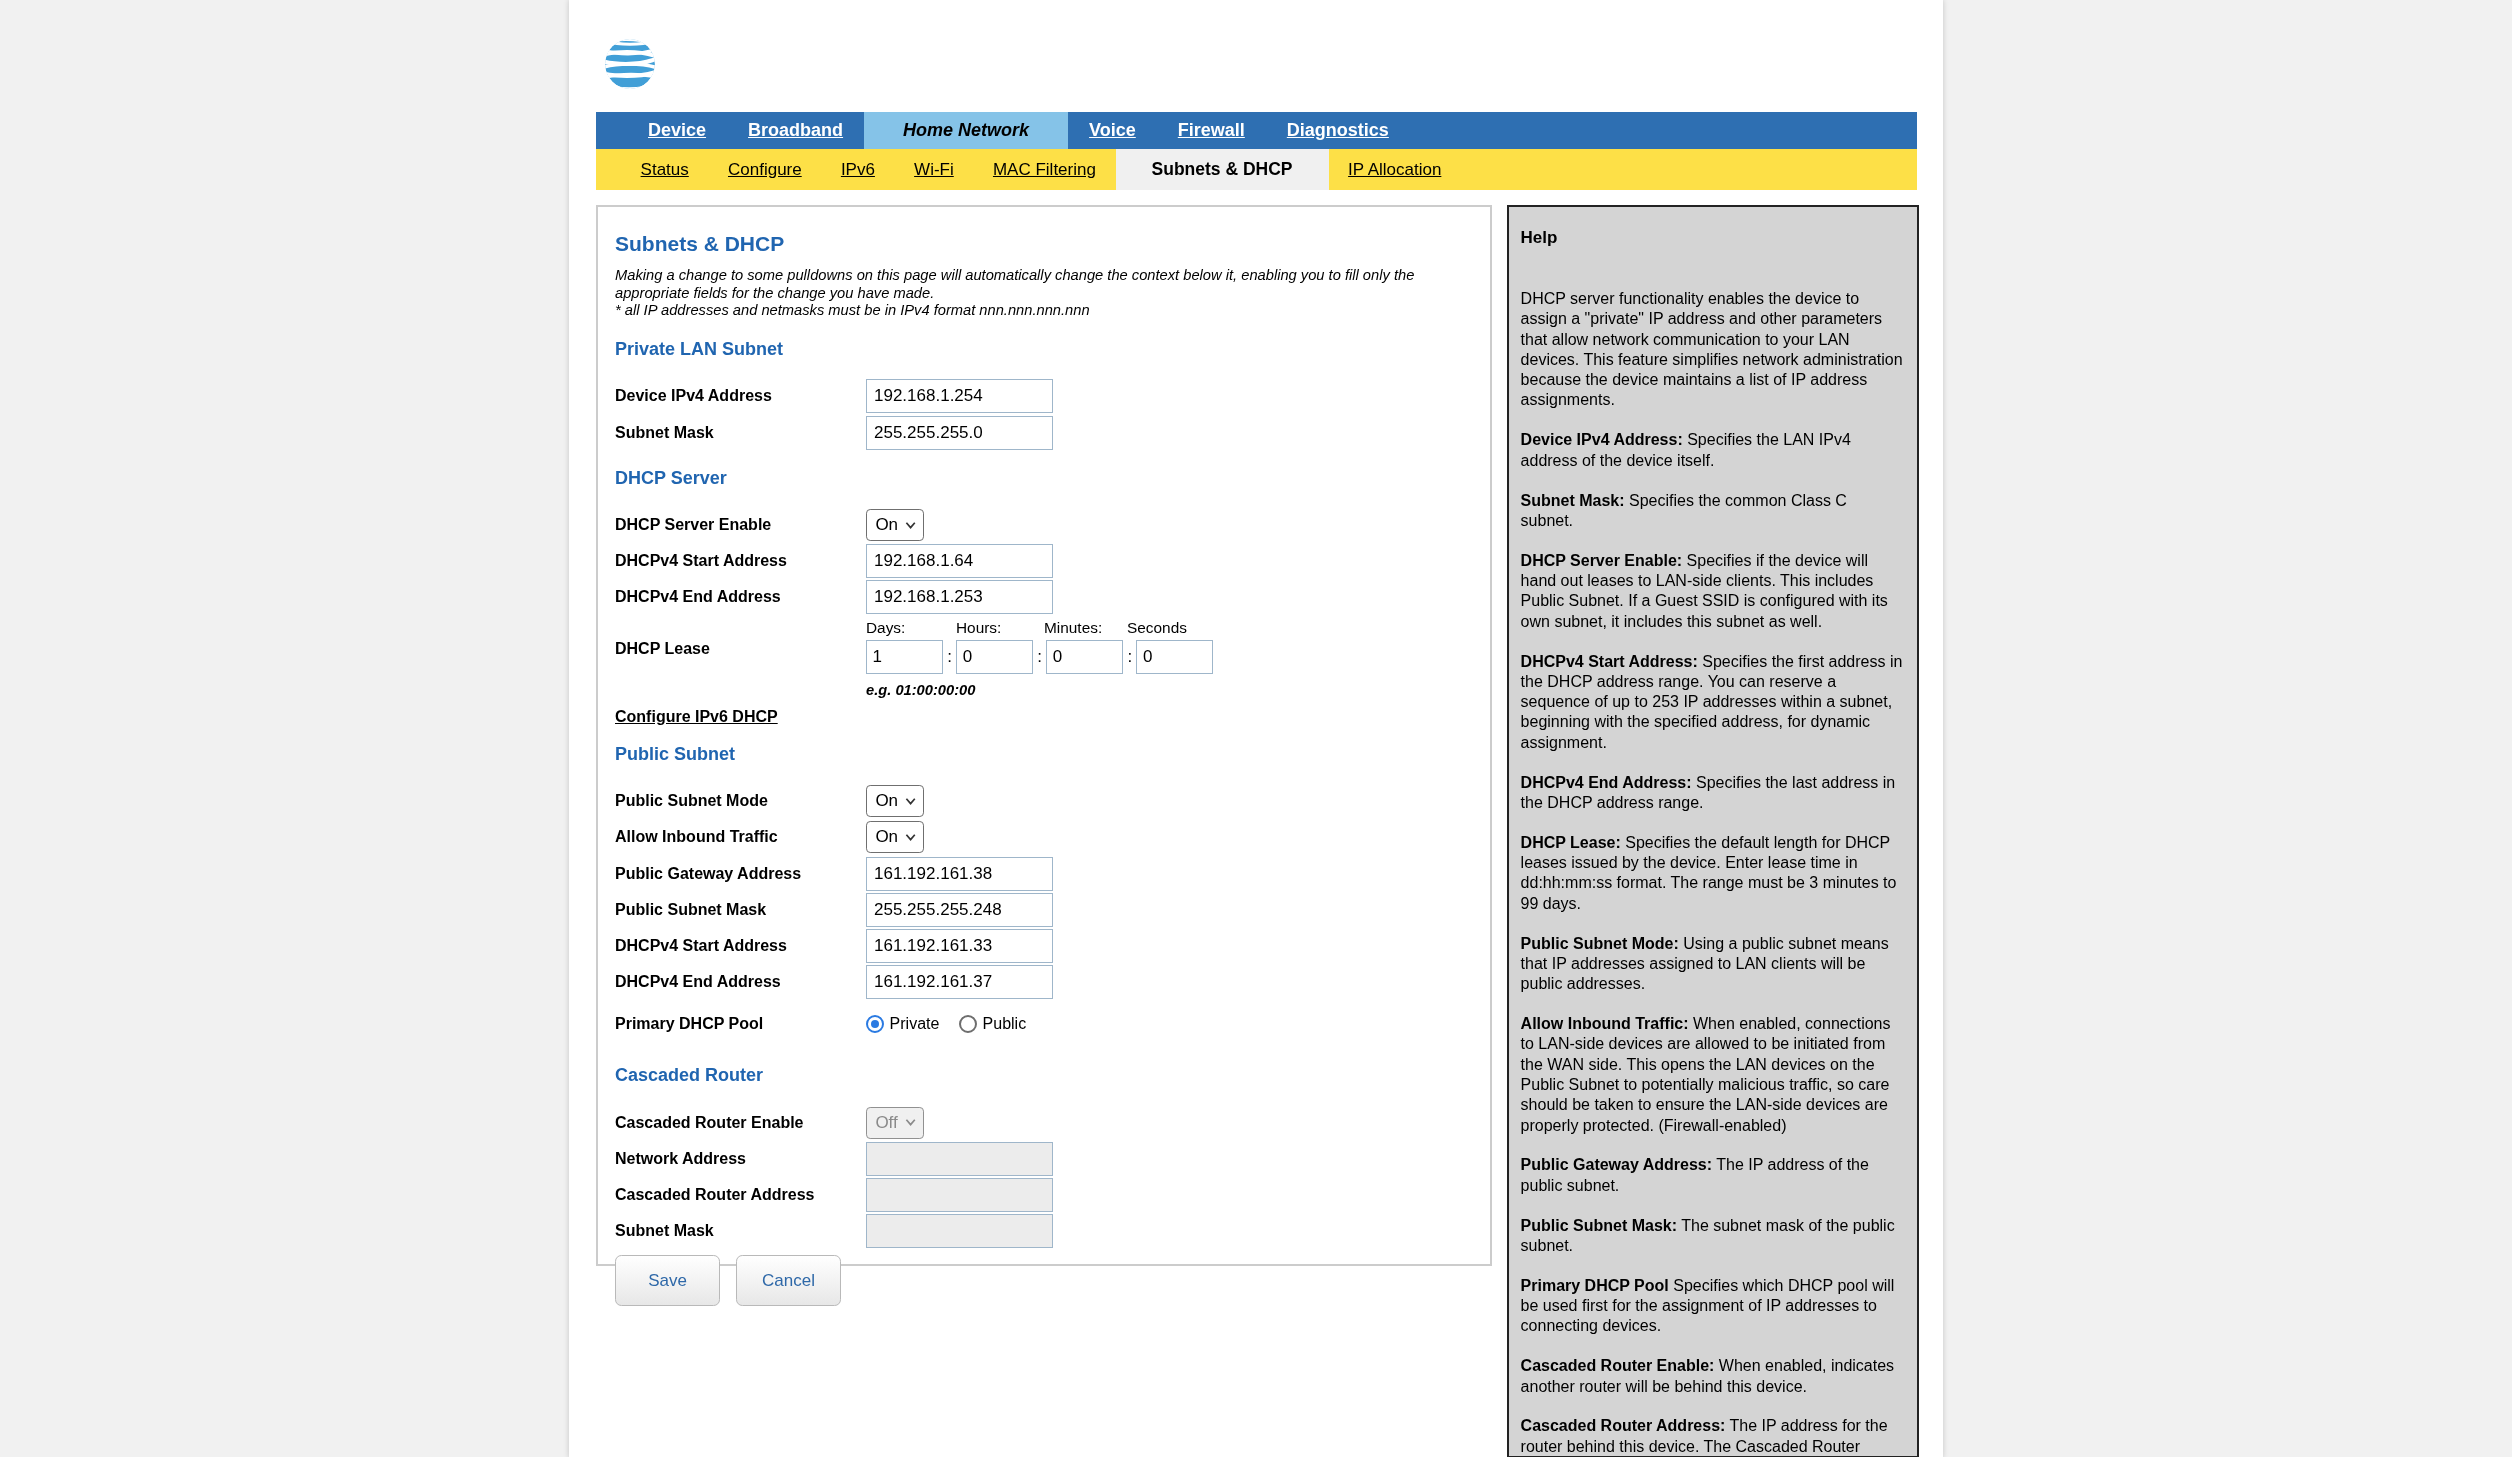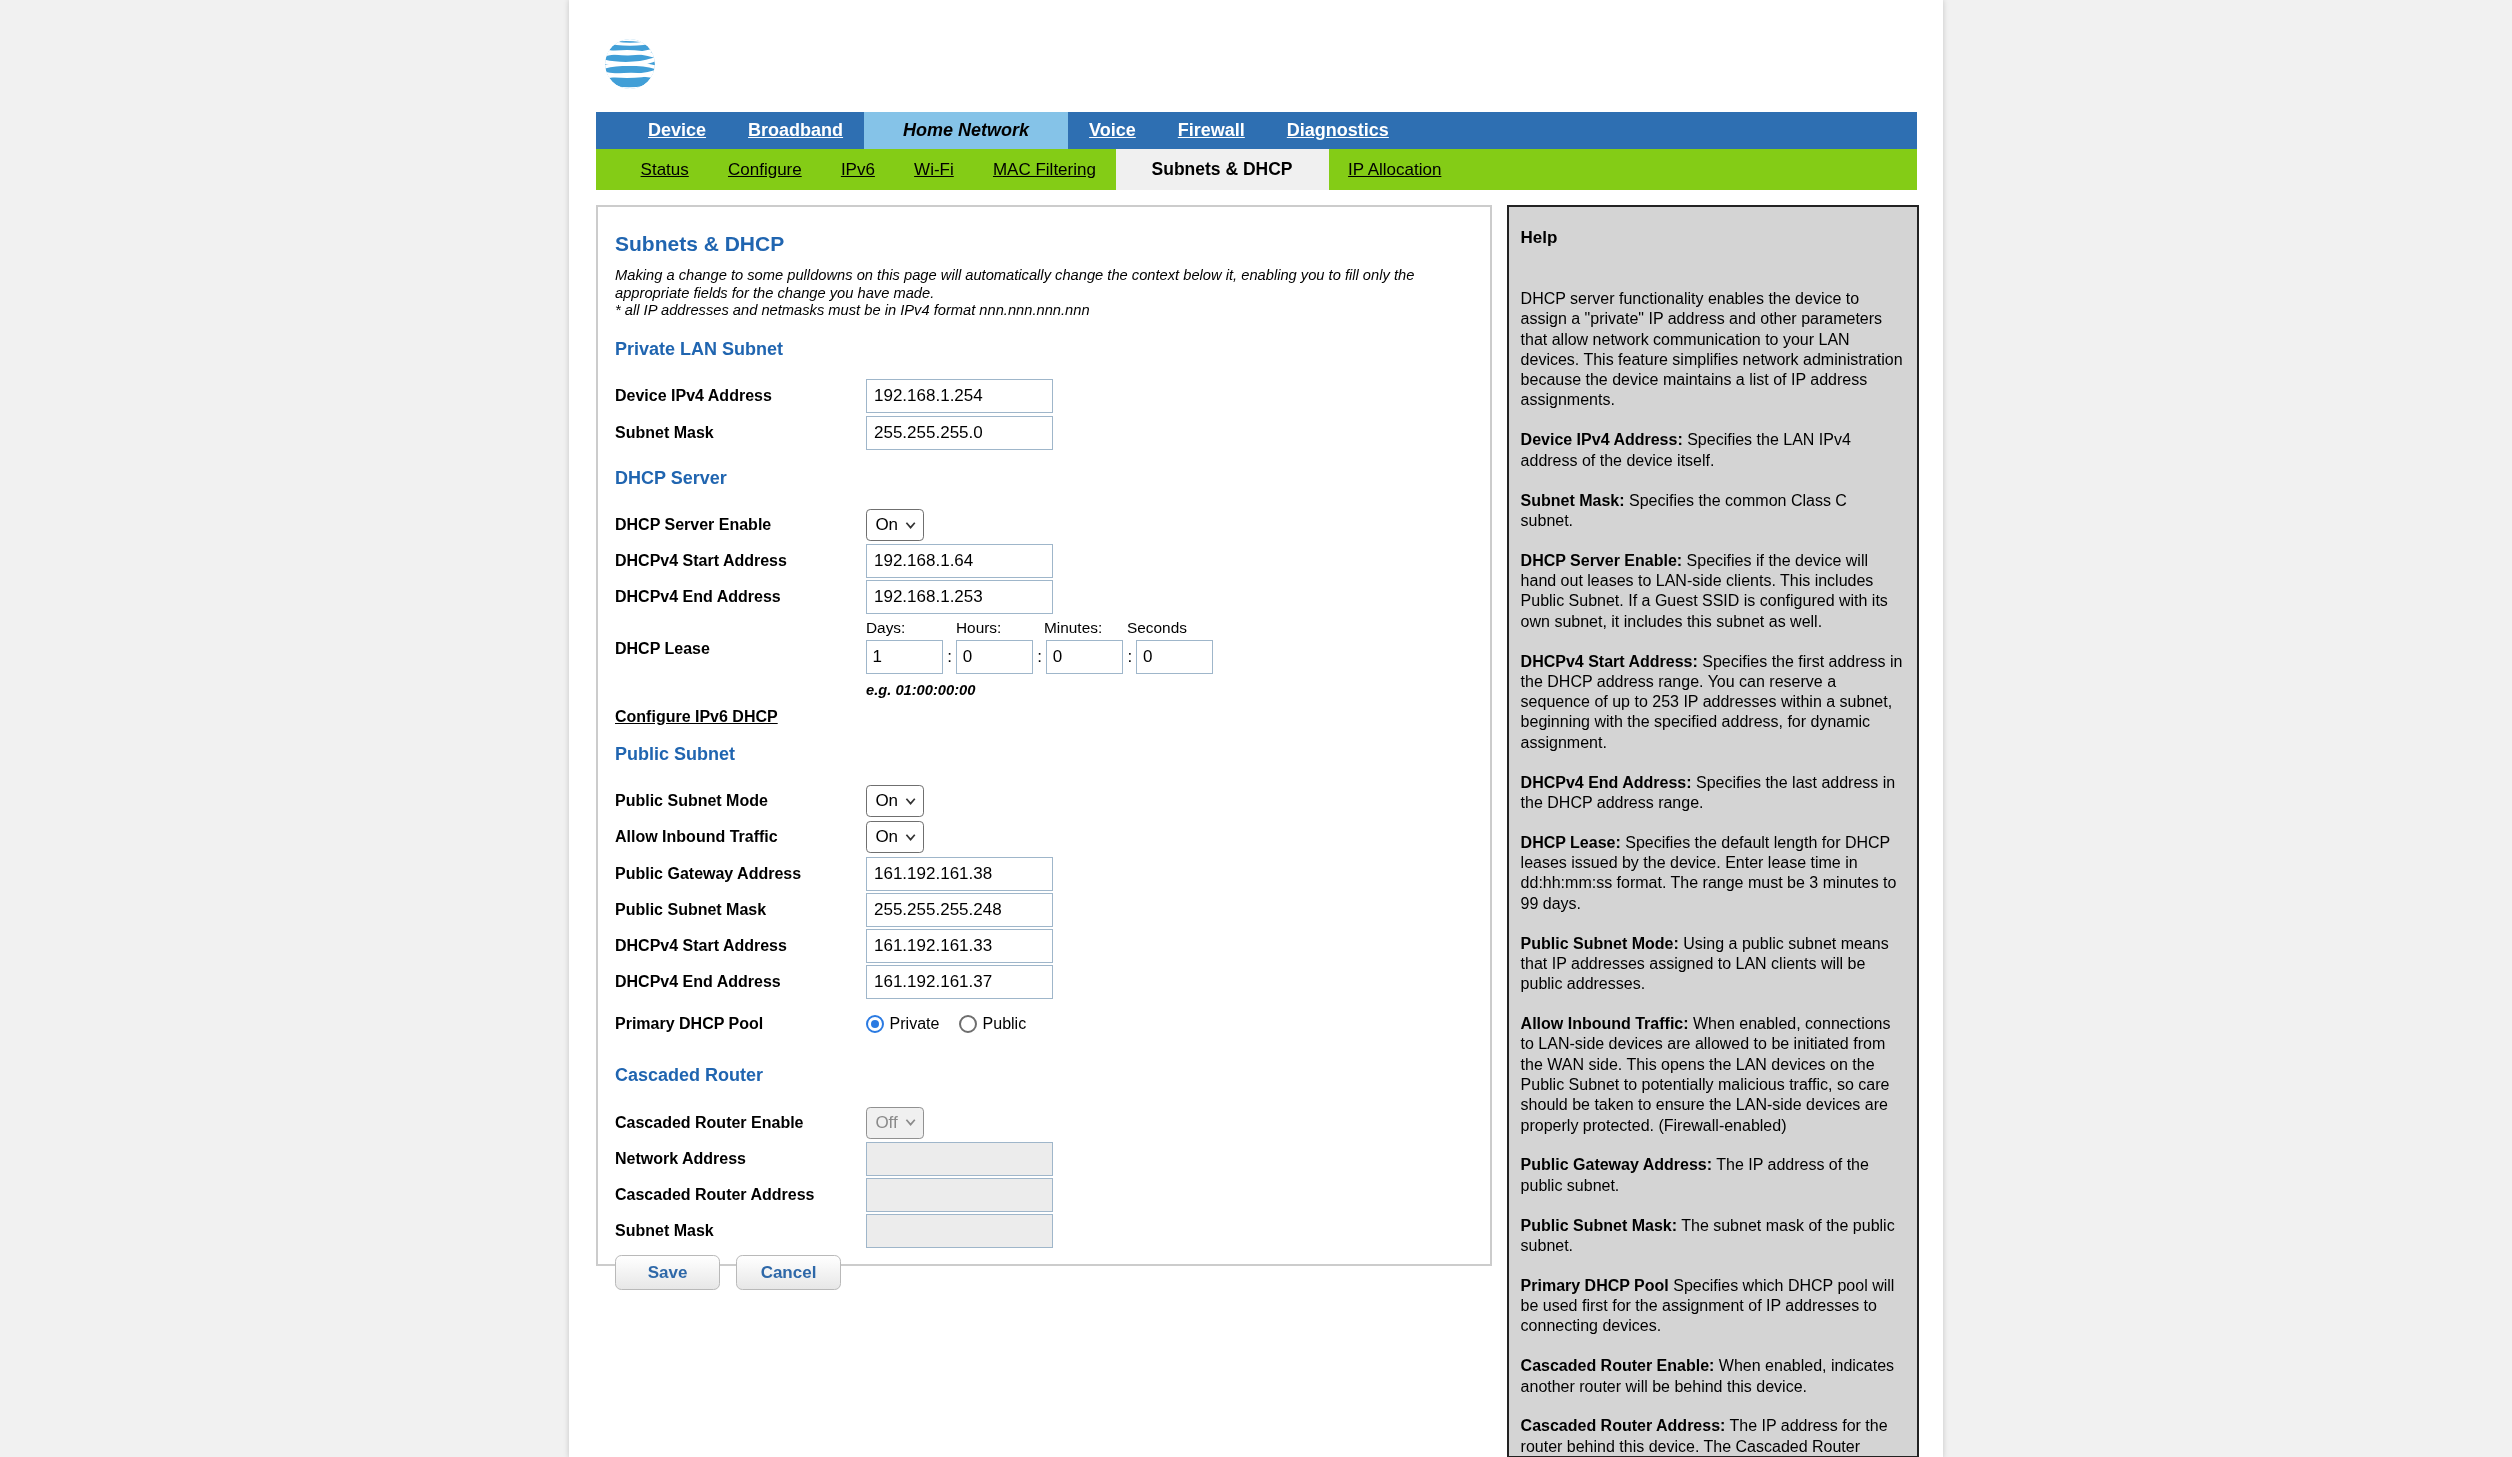--- a/index.html
+++ b/index.html
@@ -29,21 +29,21 @@
     color:#ffffff; font-weight:bold; font-size:18px;
     text-decoration:underline; padding:0 21px; cursor:pointer;
   }
   .nav .tab-active {
     display:flex; align-items:center; justify-content:center;
     background:#85c3e8; color:#000; font-weight:bold; font-size:18px;
     padding:0 39px; text-decoration:none; cursor:default;font-style:italic;
   }
   .subnav {
     position:absolute; left:27px; top:149px; width:1321px; height:41px;
-    background:#84cc16; display:flex; align-items:stretch;
+    background:#fde047; display:flex; align-items:stretch;
   }
   .subnav .spacer { width:25px; }
   .subnav a {
     display:flex; align-items:center;
     color:#000; font-size:17px; text-decoration:underline;
     padding:0 19.6px; cursor:pointer;
   }
   .subnav .tab-active {
     display:flex; align-items:center; justify-content:center;
     background:#f0f0f0; color:#000; font-weight:bold; font-size:17.5px;
@@ -106,24 +106,24 @@
   .radio-group { display:flex; align-items:center; }
   .radio { position:relative; width:18px; height:18px; border-radius:50%; background:#fff; display:inline-block; cursor:pointer; }
   .radio.checked { border:2.1px solid #2a7ae2; }
   .radio.checked::after { content:""; position:absolute; left:2.8px; top:2.8px; right:2.8px; bottom:2.8px; border-radius:50%; background:#2a7ae2; }
   .radio.unchecked { border:2.1px solid #6e6e6e; }
   .radio-label { font-size:16px; margin:0 19.6px 0 5.6px; }
 
   
   .btn-row { display:flex; margin-top:7px; }
   button.btn {
-    min-width:105px; height:35px; margin-right:16px;
+    min-width:105px; height:51px; margin-right:16px;
     border:1.4px solid #b9b9b9; border-radius:6.3px;
     background:linear-gradient(#ffffff, #e7e7e7);
-    color:#2e68a8; font-weight:bold; font-size:17px;
+    color:#2e68a8; font-weight:normal; font-size:17px;
     font-family:"Liberation Sans", sans-serif; cursor:pointer;
   }
 
   
   .help-title { font-weight:bold; font-size:17px; margin:0 0 41px 0; }
   .helpbox p { font-size:16px; line-height:20.3px; margin:0 0 19.6px 0; }
   .helpbox b { font-weight:bold; }
 </style>
 </head>
 <body>

